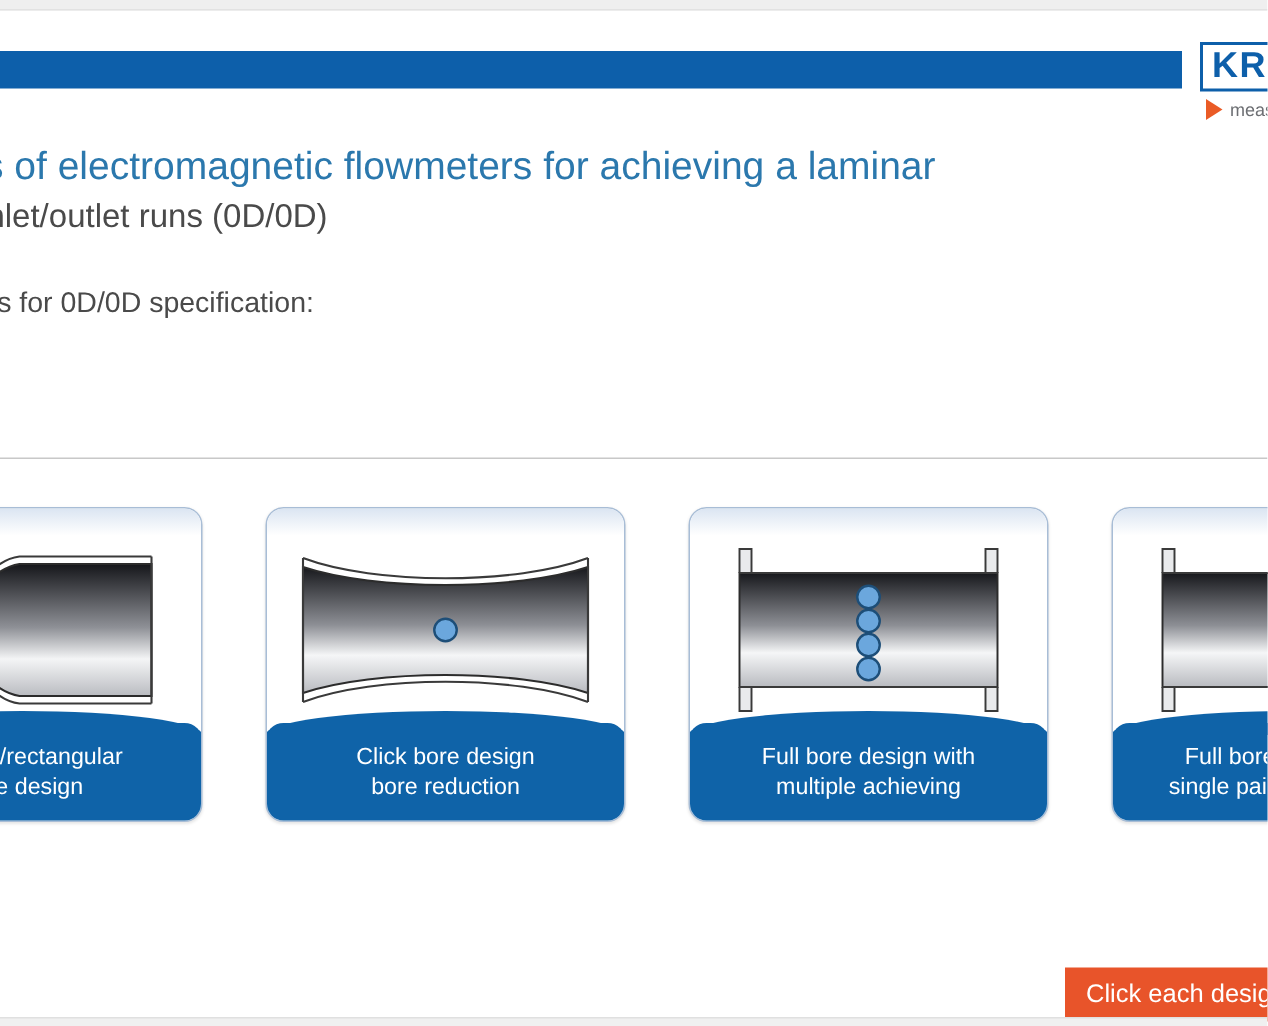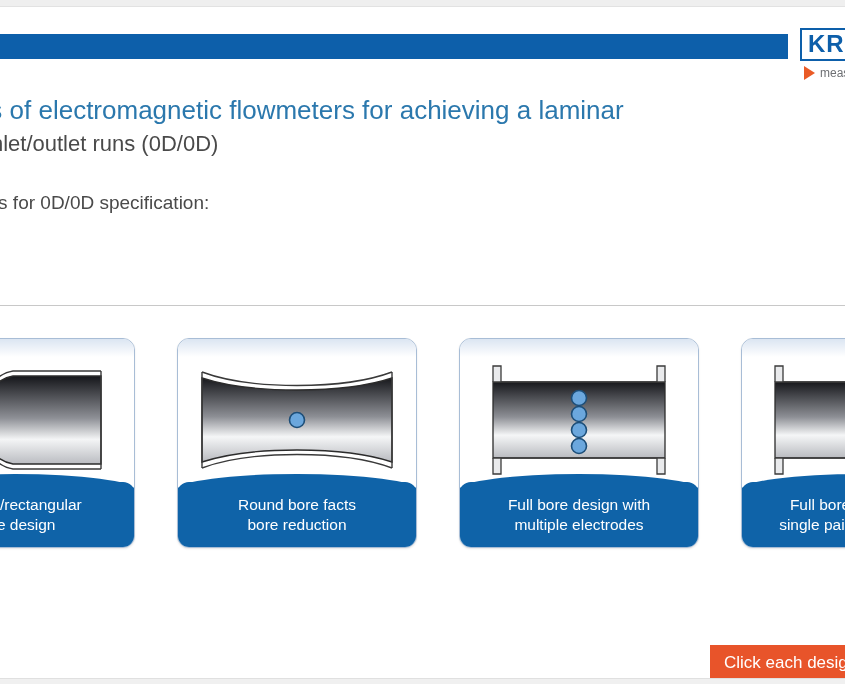--- a/index.html
+++ b/index.html
@@ -258,21 +258,21 @@
         </defs>
         <path d="M10,18 C58,34 152,34 200,18 L200,102 C152,86 58,86 10,102 Z" fill="url(#g2)" stroke="#2c2c2c" stroke-width="1.4"></path>
         <path d="M10,12 C58,30 152,30 200,12" fill="none" stroke="#3a3a3a" stroke-width="1.4"></path>
         <path d="M10,108 C58,90 152,90 200,108" fill="none" stroke="#3a3a3a" stroke-width="1.4"></path>
         <line x1="10" y1="12" x2="10" y2="108" stroke="#3a3a3a" stroke-width="1.4"></line>
         <line x1="200" y1="12" x2="200" y2="108" stroke="#3a3a3a" stroke-width="1.4"></line>
         <circle cx="105" cy="60" r="7.5" fill="#6ba7dd" stroke="#1d4e78" stroke-width="1.6"></circle>
       </svg>
     </div>
     <div class="card-label">
-      <span>Round bore facts</span>
+      <span>Click bore design</span>
       <span>bore reduction</span>
     </div>
   </div>
 
   <div class="card">
     <div class="card-sheen"></div>
     <div class="card-figure">
       <svg width="200" height="120" viewBox="0 0 200 120">
         <defs>
           <linearGradient id="g3" x1="0" y1="0" x2="0" y2="1">
@@ -290,21 +290,21 @@
         <line x1="14" y1="22" x2="186" y2="22" stroke="#3a3a3a" stroke-width="1.3"></line>
         <line x1="14" y1="98" x2="186" y2="98" stroke="#3a3a3a" stroke-width="1.3"></line>
         <circle cx="100" cy="38" r="7.5" fill="#6ba7dd" stroke="#1d4e78" stroke-width="1.6"></circle>
         <circle cx="100" cy="54" r="7.5" fill="#6ba7dd" stroke="#1d4e78" stroke-width="1.6"></circle>
         <circle cx="100" cy="70" r="7.5" fill="#6ba7dd" stroke="#1d4e78" stroke-width="1.6"></circle>
         <circle cx="100" cy="86" r="7.5" fill="#6ba7dd" stroke="#1d4e78" stroke-width="1.6"></circle>
       </svg>
     </div>
     <div class="card-label">
       <span>Full bore design with</span>
-      <span>multiple electrodes</span>
+      <span>multiple achieving</span>
     </div>
   </div>
 
   <div class="card">
     <div class="card-sheen"></div>
     <div class="card-figure">
       <svg width="200" height="120" viewBox="0 0 200 120">
         <defs>
           <linearGradient id="g4" x1="0" y1="0" x2="0" y2="1">
             <stop offset="0%" stop-color="#17181c"></stop>

